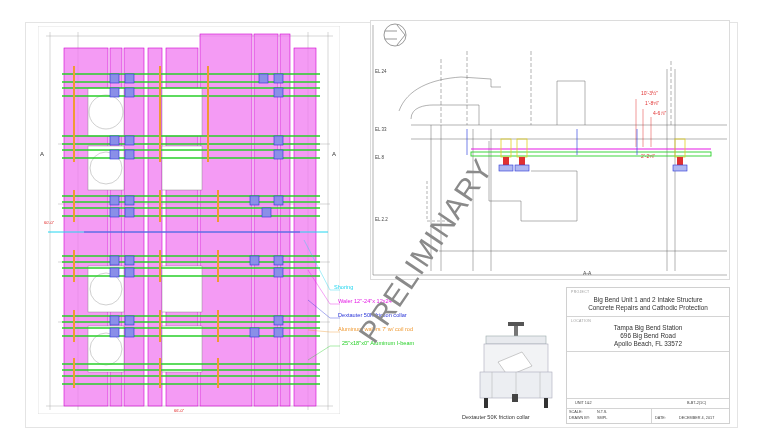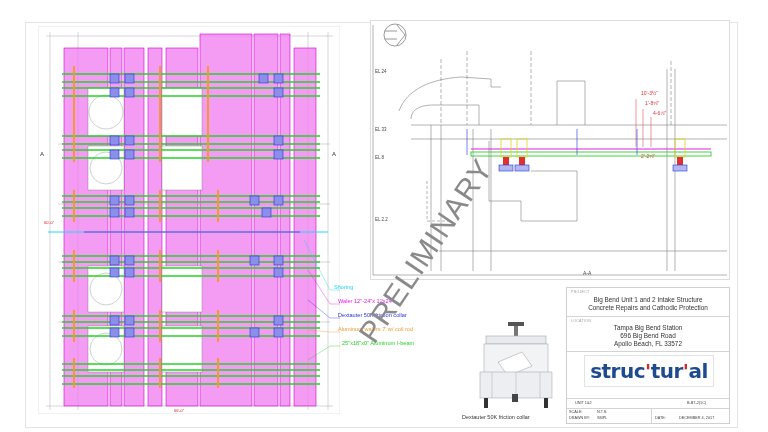--- a/index.html
+++ b/index.html
@@ -274,23 +274,20 @@
     <div class="tb-label">PROJECT</div>
     <div class="tb-text" style="top:8px;">Big Bend Unit 1 and 2 Intake Structure</div>
     <div class="tb-text" style="top:16px;">Concrete Repairs and Cathodic Protection</div>
   </div>
   <div class="tb-row" style="top:29px;height:34px;">
     <div class="tb-label">LOCATION</div>
     <div class="tb-text" style="top:7px;">Tampa Big Bend Station</div>
     <div class="tb-text" style="top:15px;">696 Big Bend Road</div>
     <div class="tb-text" style="top:23px;">Apollo Beach, FL 33572</div>
   </div>
-  <div class="logo">
-    <span class="logo-text"><span>struc</span><span class="logo-tick">'</span><span>tur</span><span class="logo-tick">'</span><span>al</span></span>
-  </div>
   <div class="tb-row" style="top:110px;height:0;"></div>
   <div class="small" style="left:8px;top:113px;">UNIT 1&amp;2</div>
   <div class="small" style="left:120px;top:113px;">B-BT-2(1C)</div>
   <div class="tb-row" style="top:120px;height:0;"></div>
   <div class="small" style="left:2px;top:122px;">SCALE:</div>
   <div class="small" style="left:30px;top:122px;">N.T.S.</div>
   <div class="small" style="left:2px;top:128px;">DRAWN BY:</div>
   <div class="small" style="left:30px;top:128px;">SMPL</div>
   <div style="position:absolute;left:84px;top:120px;width:0;height:15px;border-left:1px solid #d4d4d4;"></div>
   <div class="small" style="left:88px;top:128px;">DATE:</div>

